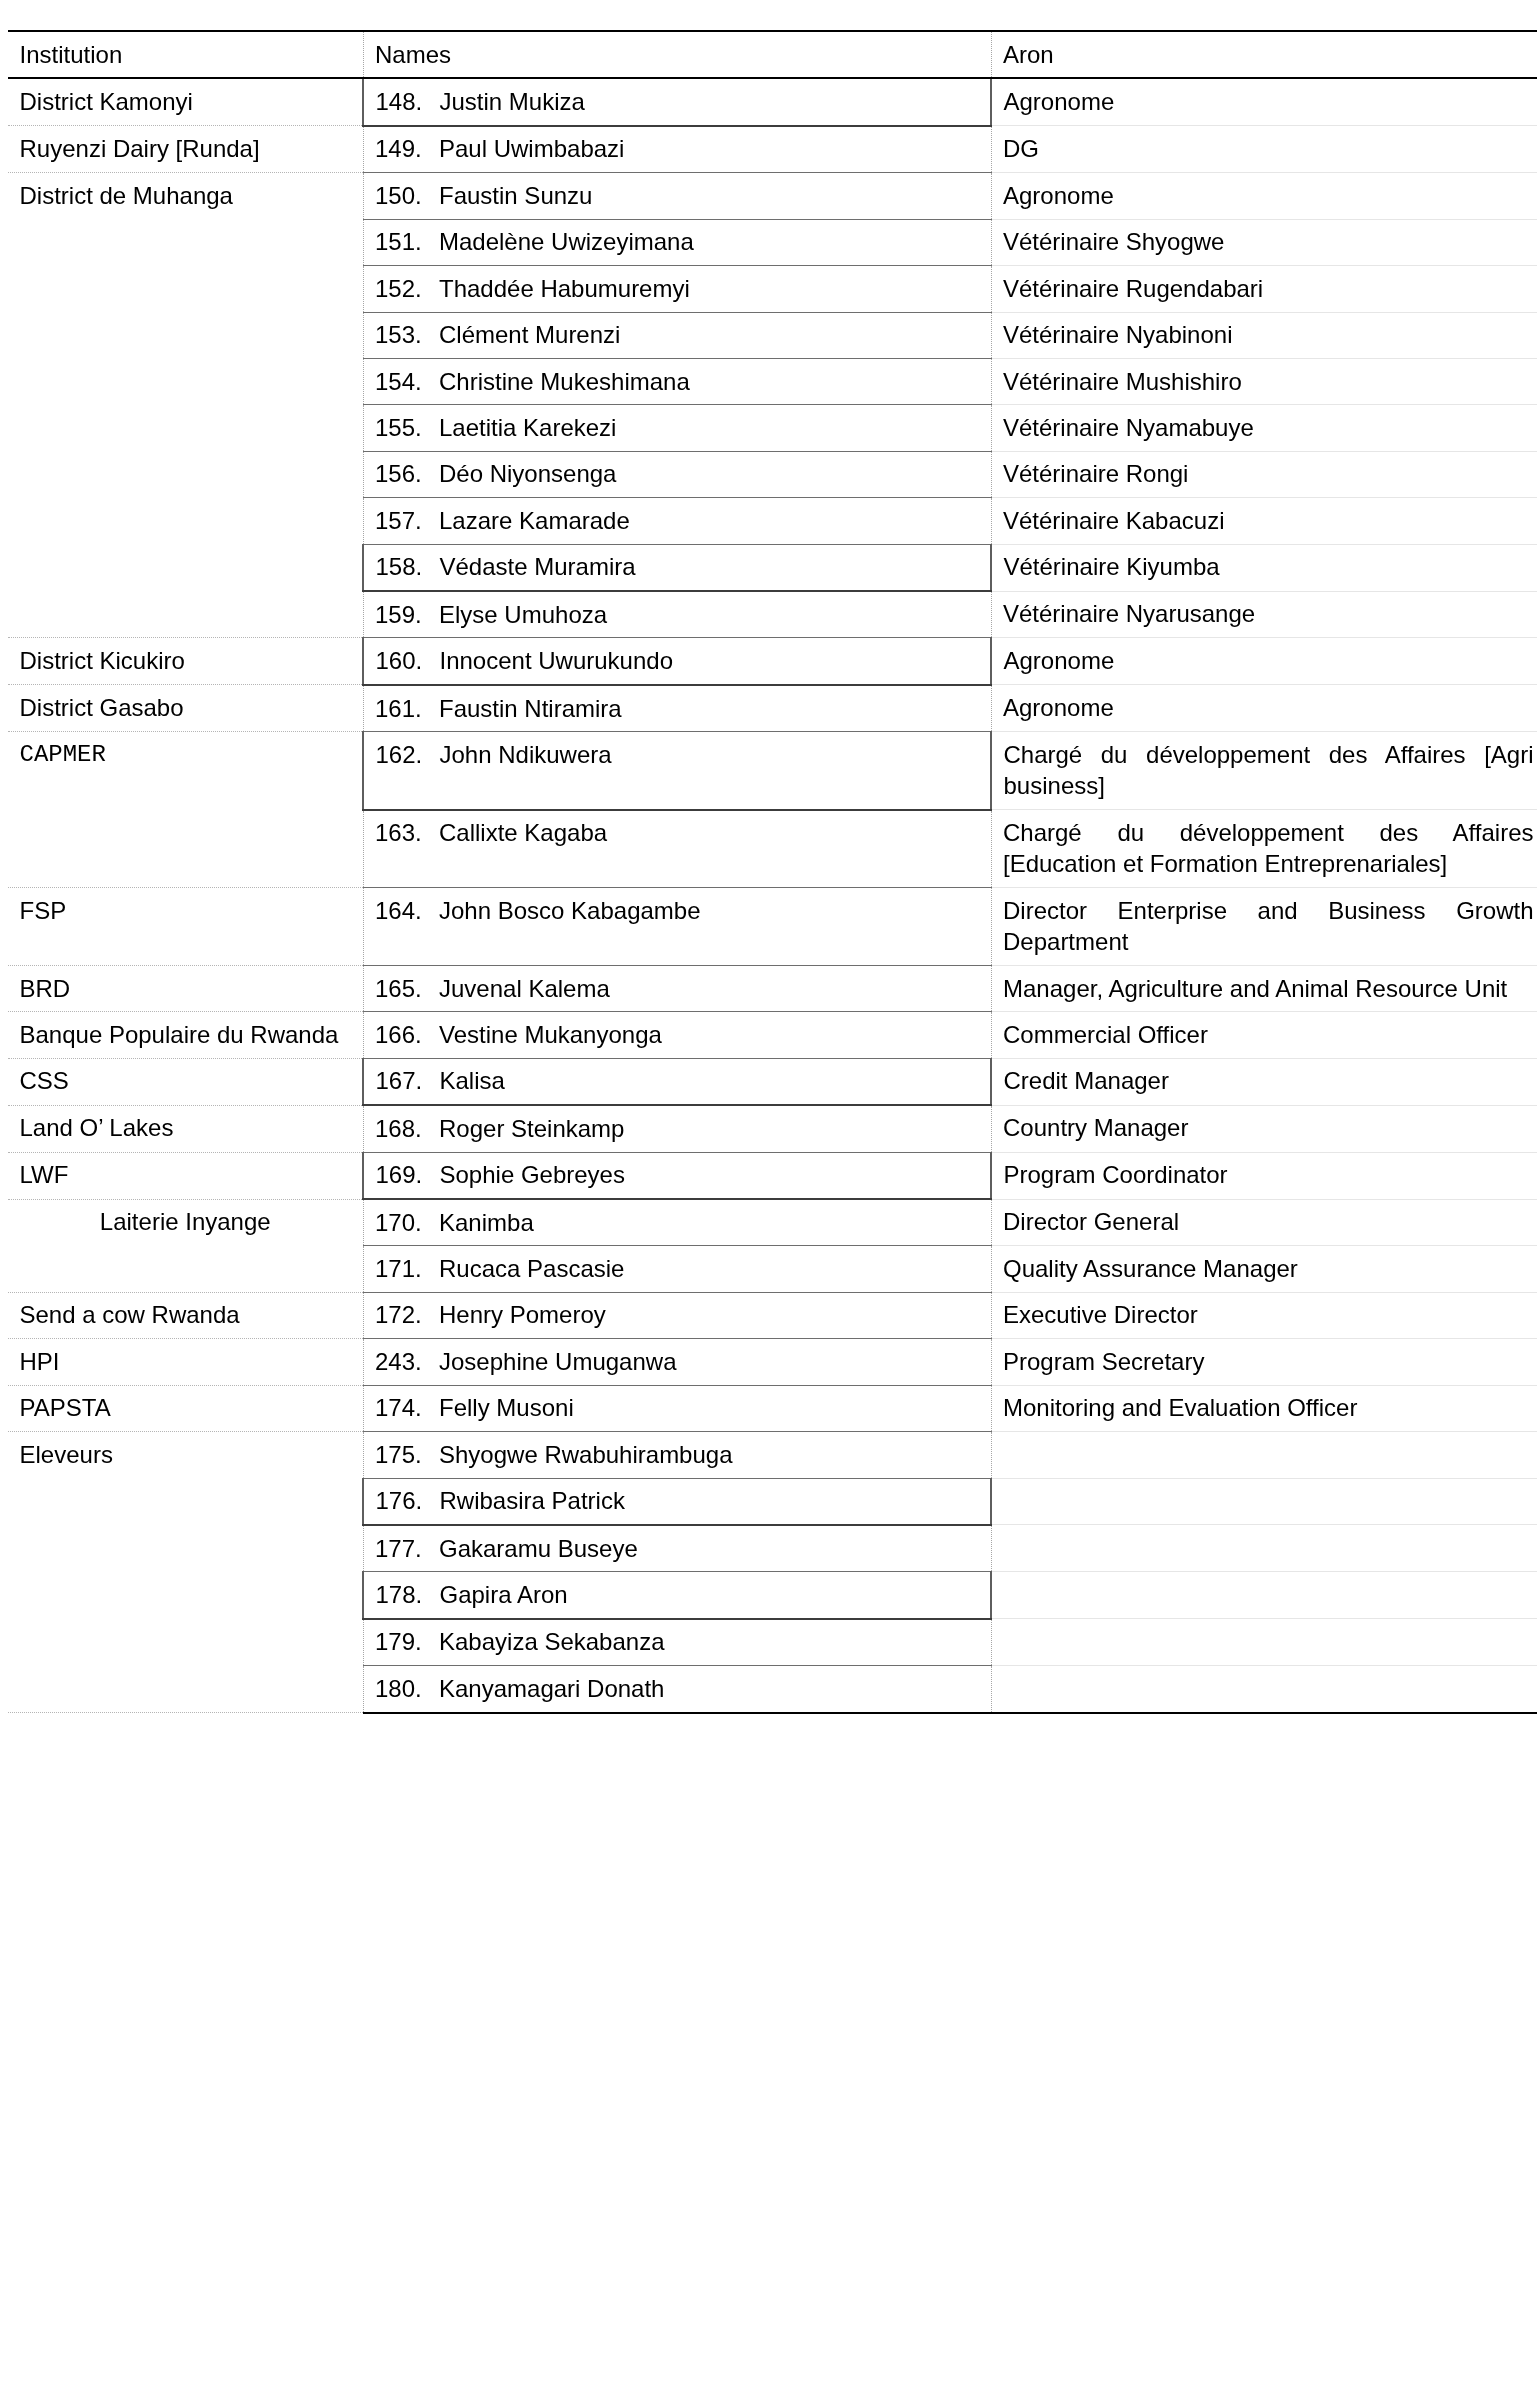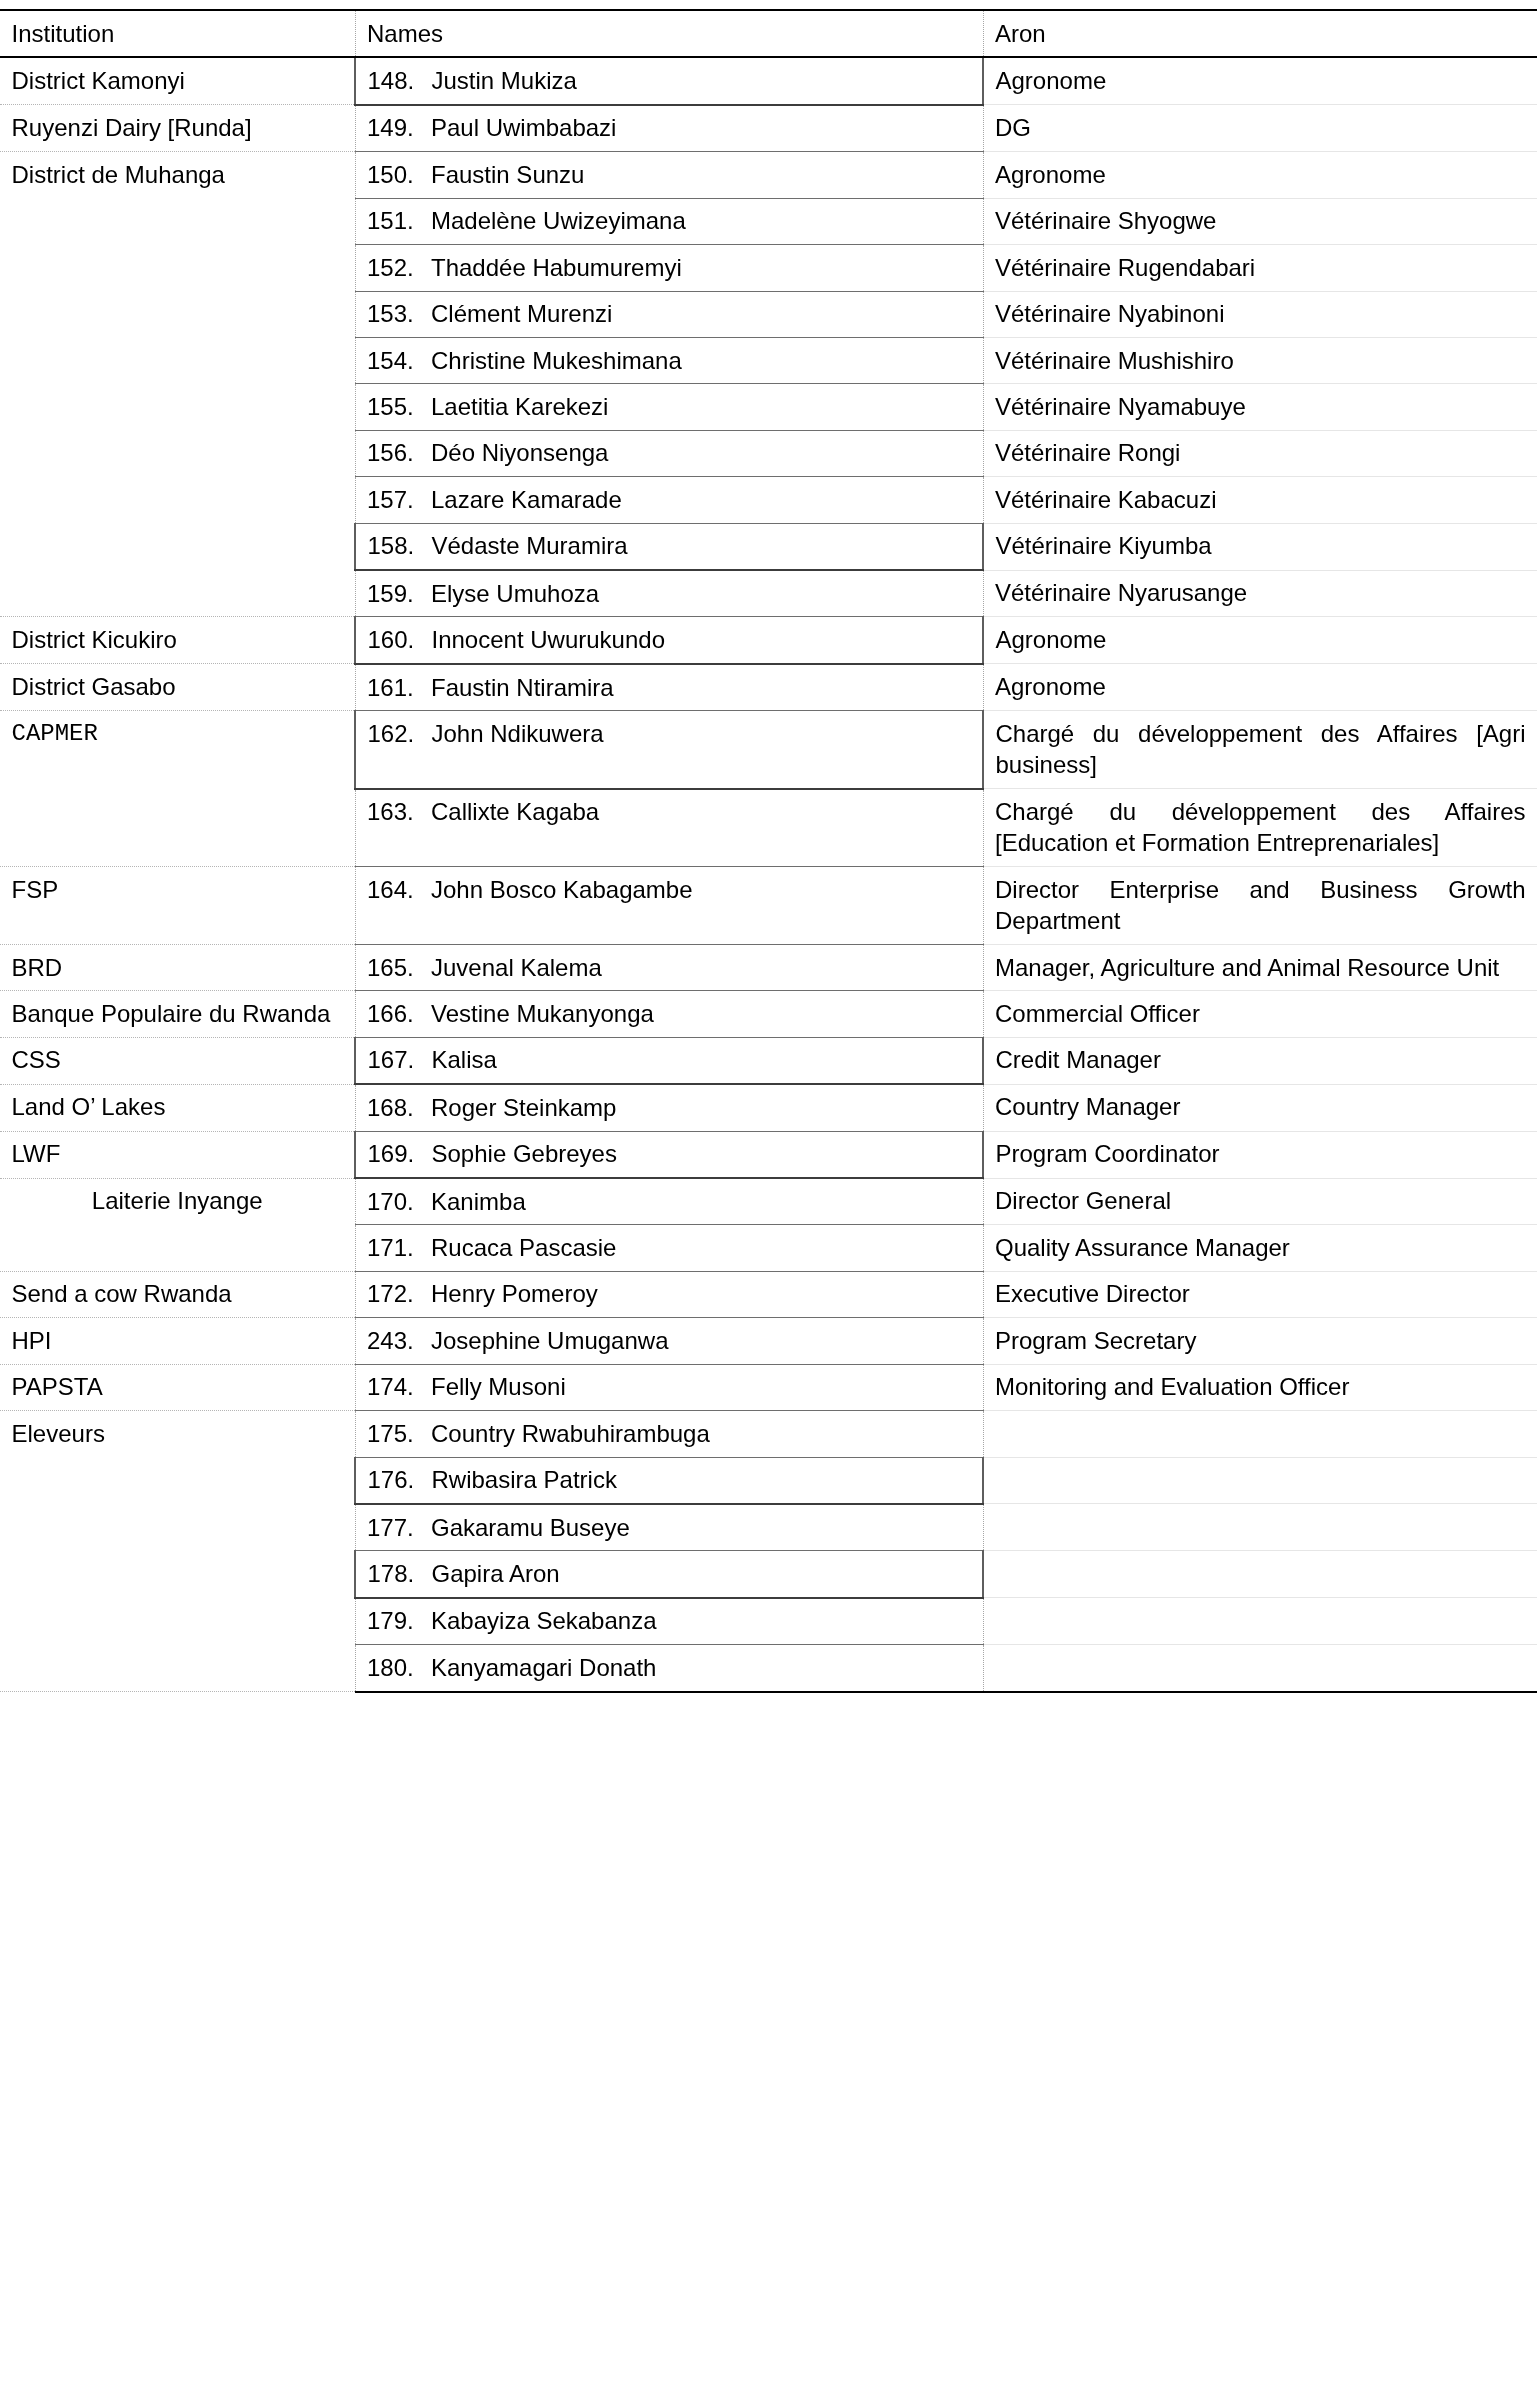--- a/index.html
+++ b/index.html
@@ -14,21 +14,22 @@
     font-family: "Liberation Sans", sans-serif;
     color: #000000;
     -webkit-font-smoothing: antialiased;
   }
 
   .page {
     position: relative;
     width: 1537px;
     height: 1953px;
     box-sizing: border-box;
-    padding: 9px 0 0 0;
+    padding: 9px 0 0 8px;
+    margin-top: 21px;
   }
 
   table.participants {
     border-collapse: collapse;
     table-layout: fixed;
     width: 1537px;
     margin: 0;
   }
 
   col.c-institution { width: 355px; }
@@ -428,21 +429,21 @@
           </td>
           <td class="col-post"><span>Monitoring and Evaluation Officer</span></td>
         </tr>
         <tr>
           <td class="col-institution" rowspan="6" style="border-bottom: 1.6px dotted rgb(181, 181, 181);">
             <span class="inst-text">Eleveurs</span>
           </td>
           <td class="col-names">
             <div class="name-line">
               <span class="num">175.</span>
-              <span class="nm">Country Rwabuhirambuga</span>
+              <span class="nm">Shyogwe Rwabuhirambuga</span>
             </div>
           </td>
           <td class="col-post"><span></span></td>
         </tr>
         <tr>
           <td class="col-names boxed">
             <div class="name-line">
               <span class="num">176.</span>
               <span class="nm">Rwibasira Patrick</span>
             </div>

